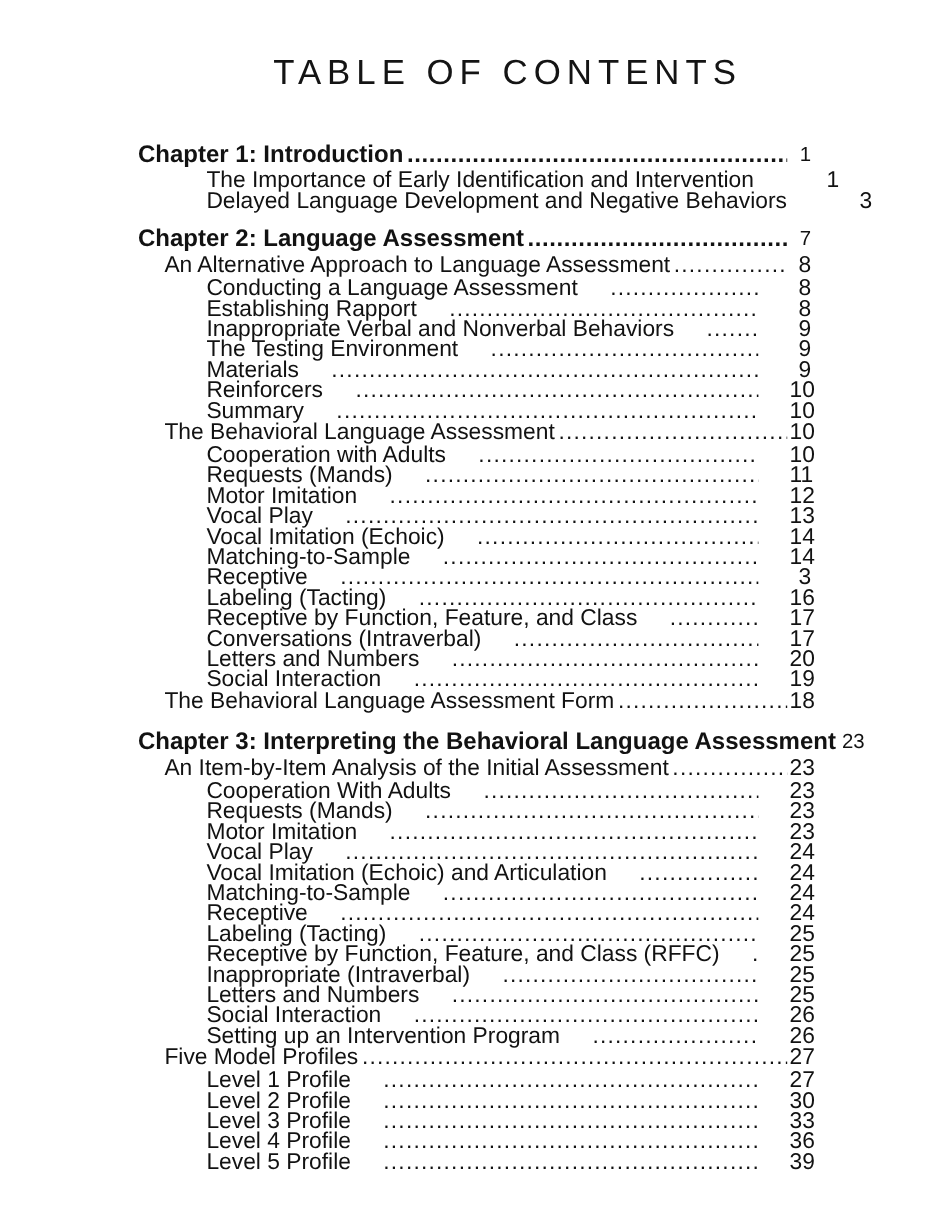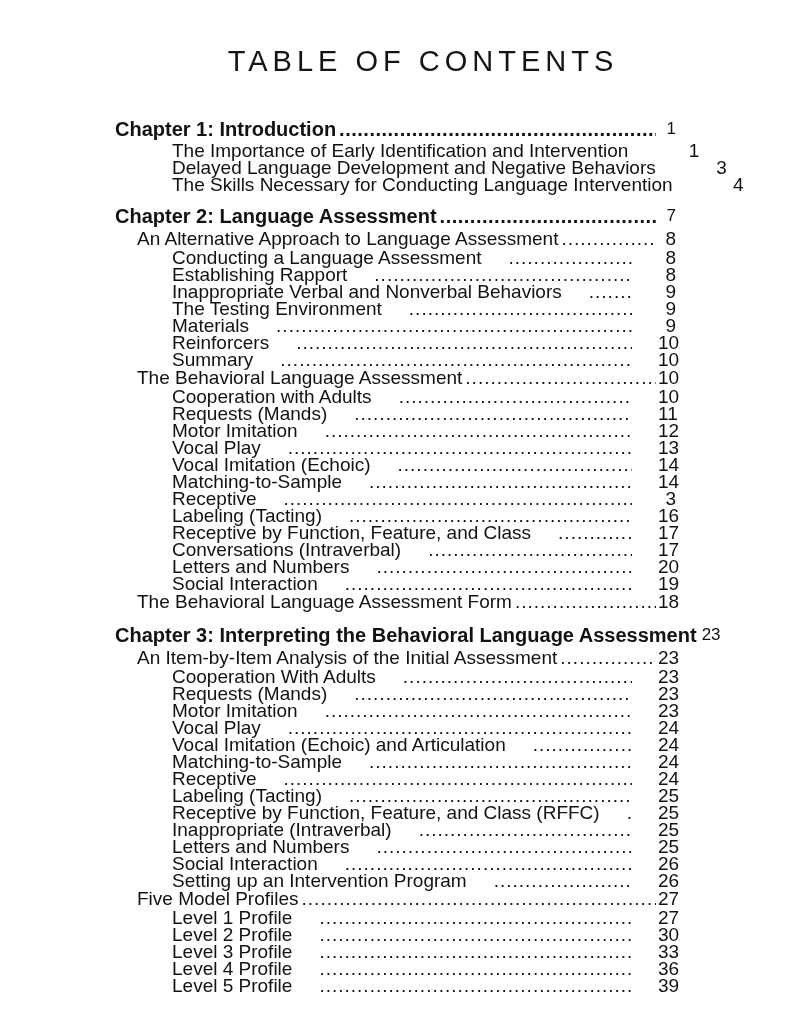--- a/index.html
+++ b/index.html
@@ -88,25 +88,20 @@
     <span class="dots"></span>
     <span class="pg">1</span>
   </div>
 
   <div class="row l2">
     <span class="lbl">Delayed Language Development and Negative Behaviors</span>
     <span class="dots"></span>
     <span class="pg">3</span>
   </div>
 
-  <div class="row l2">
-    <span class="lbl">The Skills Necessary for Conducting Language Intervention</span>
-    <span class="dots"></span>
-    <span class="pg">4</span>
-  </div>
 
   <div class="row chapter">
     <span class="lbl">Chapter 2: Language Assessment</span>
     <span class="dots"></span>
     <span class="pg">7</span>
   </div>
 
   <div class="row l1">
     <span class="lbl">An Alternative Approach to Language Assessment</span>
     <span class="dots"></span>

